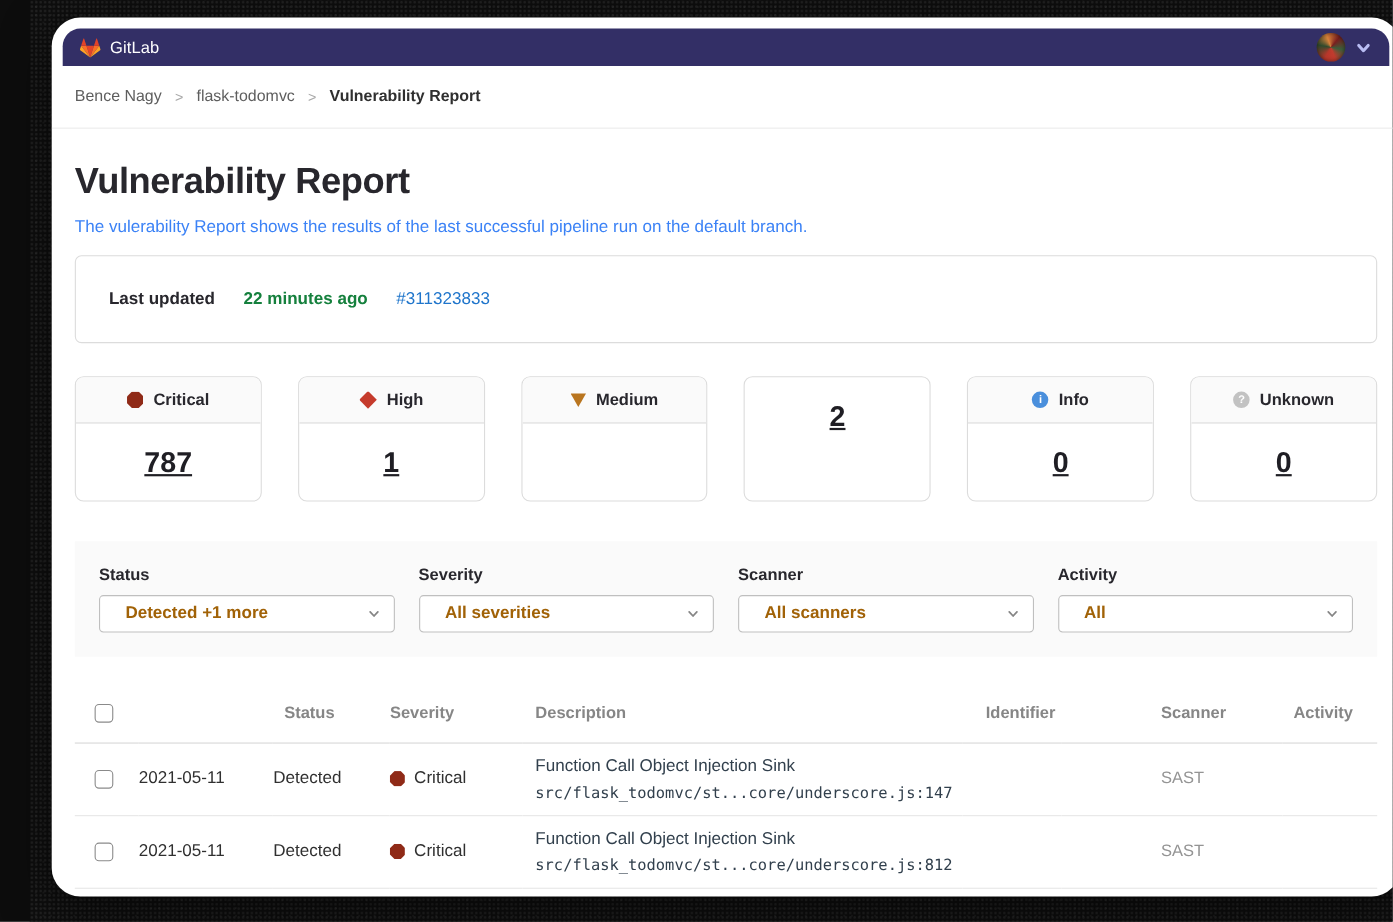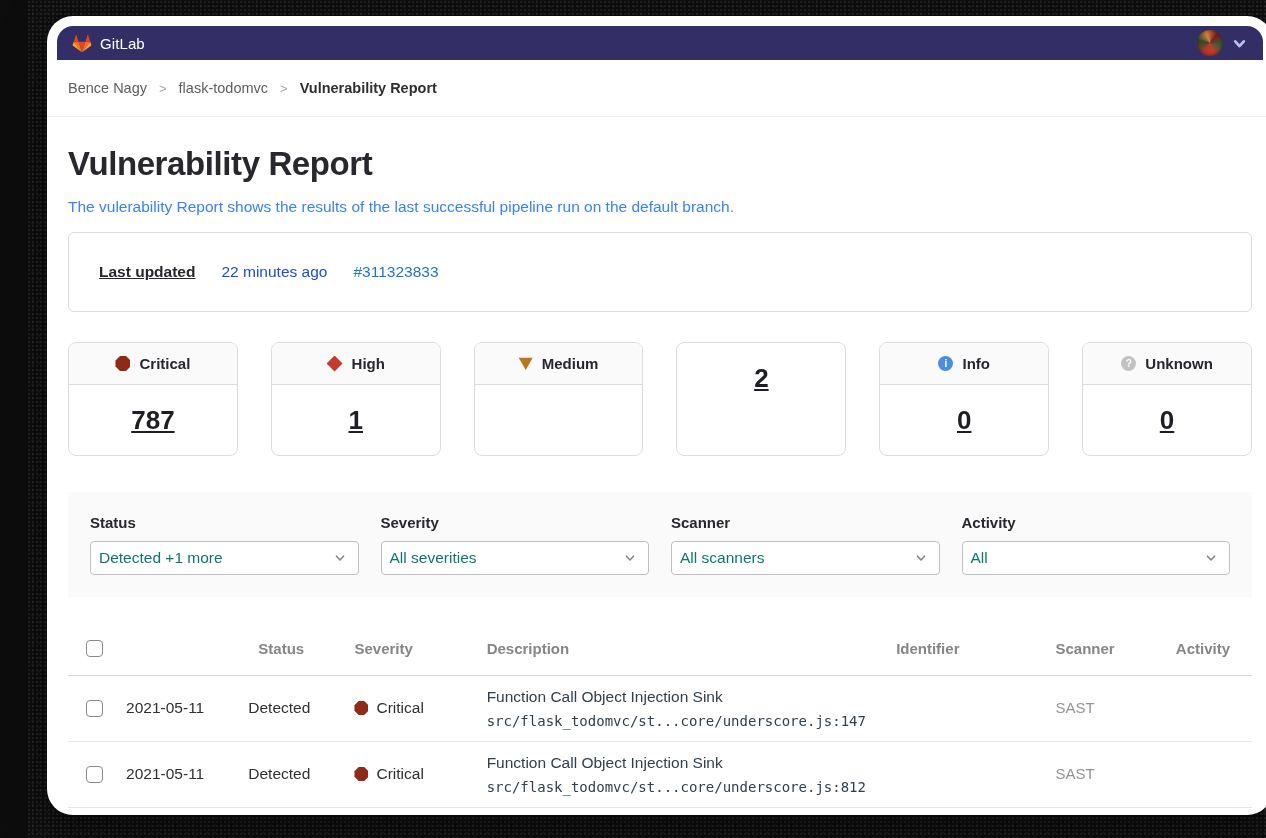--- a/index.html
+++ b/index.html
@@ -47,22 +47,22 @@
   .breadcrumb .sep { color:#a8a8a8; font-size:13px; }
   .breadcrumb .current { color:#2f2f2f; font-weight:700; }
   
   main { padding:0 21px; }
   h1.page-title { margin-top:28px; font-size:33px; font-weight:700; color:#28272d; letter-spacing:-.4px; }
   p.page-desc { margin-top:15px; font-size:15.5px; color:#3b82f6; }
   .last-updated {
     margin-top:16px; height:80px; border:1px solid #dcdcdc; border-radius:6px;
     display:flex; align-items:center; padding:0 30px; gap:26px; font-size:15.5px;
   }
-  .lu-label { font-weight:700; color:#28272d;text-decoration:underline; }
-  .lu-value { color:#1d4ed8; }
+  .lu-label { font-weight:700; color:#28272d; }
+  .lu-value { color:#15803d;font-weight:bold; }
   .lu-link { text-decoration:none; cursor:pointer; }
   
   .cards { display:flex; gap:33px; margin-top:30px; }
   .card { flex:1; border:1px solid #dcdcdc; border-radius:8px; overflow:hidden; background:#fff; }
   .card-header {
     height:42px; background:#fafafa; border-bottom:1px solid #dcdcdc;
     display:flex; align-items:center; justify-content:center; gap:9px;
     font-weight:700; font-size:15px; color:#28272d;
   }
   .card-body {
@@ -75,21 +75,21 @@
   .shape-triangle { clip-path:polygon(0 6%,100% 6%,50% 100%); width:14px; height:13px; }
   .shape-circle { border-radius:50%; }
   .glyph { font-style:normal; color:#fff; font-size:10px; font-weight:700; line-height:1; }
   
   .filters { margin-top:36px; background:#fafafa; padding:22px; display:flex; gap:22px; }
   .filter { flex:1; }
   .filter-label { font-weight:700; font-size:15px; color:#28272d; margin-bottom:10px; }
   .dropdown {
     height:34px; background:#fff; border:1px solid #bfbfbf; border-radius:4px;
     display:flex; align-items:center; justify-content:space-between;
-    padding:0 11px 0 8px; font-size:15.5px; color:#0f766e; cursor:pointer;
+    padding:0 11px 0 23px; font-size:15.5px; color:#a16207; cursor:pointer;font-weight:bold;
   }
   
   table.vuln-table { margin-top:26px; width:100%; border-collapse:collapse; table-layout:fixed; }
   col.c-check{width:58px} col.c-date{width:122px} col.c-status{width:106px} col.c-sev{width:120px}
   col.c-desc{width:400px} col.c-ident{width:90px} col.c-scan{width:200px} col.c-act{width:86px}
   .vuln-table th {
     height:52px; text-align:left; font-size:15px; font-weight:700; color:#868686;
     border-bottom:1px solid #d8d8d8; vertical-align:middle;
   }
   .vuln-table td { height:66px; border-bottom:1px solid #e7e7e7; vertical-align:middle; font-size:15.5px; color:#303030; }

